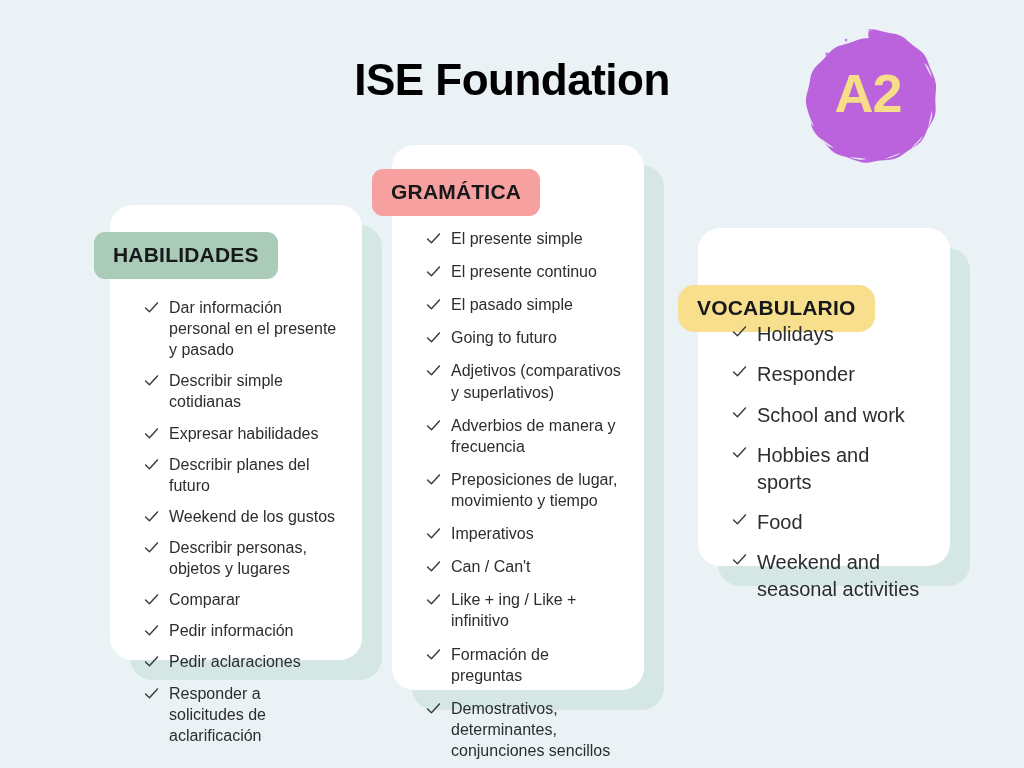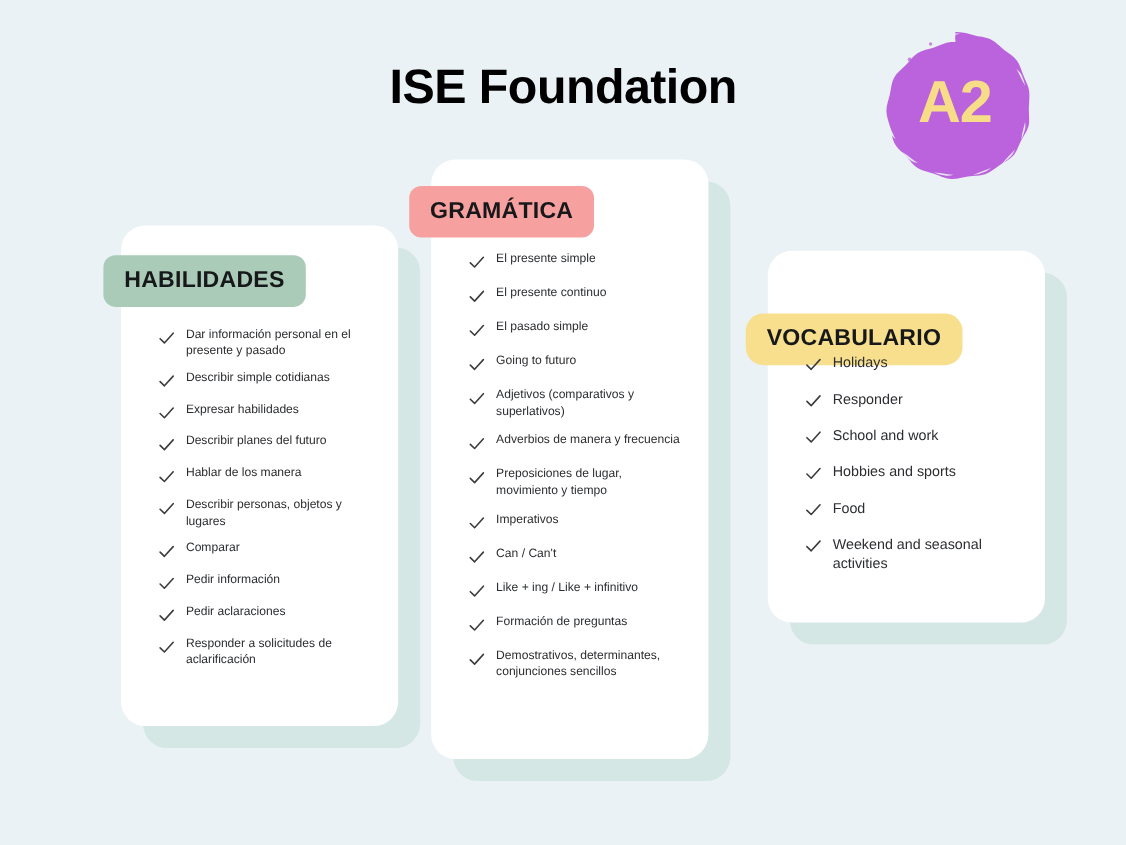--- a/index.html
+++ b/index.html
@@ -98,39 +98,39 @@
     margin-bottom: 10px;
   }
   .card-list .check {
     flex: 0 0 auto;
     width: 17px;
     height: 17px;
     margin-right: 9px;
     margin-top: 2px;
   }
   .card-list .txt {
-    font-size: 11px;
+    font-size: 16px;
     line-height: 1.32;
     color: #2b2d30;
   }
 
   
   #card-habilidades { left: 110px;  top: 205px; width: 240px; height: 455px; }
   #card-gramatica   { left: 392px; top: 145px; width: 240px; height: 545px; }
   #card-vocabulario { left: 698px; top: 228px; width: 240px; height: 338px; }
 
   #badge-habilidades { left: -16px; top: 27px; background: #a9cbb8; }
   #badge-gramatica   { left: -20px; top: 24px; background: #f7a0a0; }
   #badge-vocabulario { left: -20px; top: 57px; background: #f7df8e; border-radius: 16px; }
 
   #list-habilidades  { left: 33px; top: 92px;  width: 195px; }
   #list-gramatica    { left: 33px; top: 83px;  width: 198px; }
   #list-vocabulario  { left: 33px; top: 93px;  width: 198px; }
   #list-vocabulario li { margin-bottom: 14px; }
-  #list-vocabulario .txt { font-size: 13px; }
+  #list-vocabulario .txt { font-size: 20px; }
   #list-gramatica li { margin-bottom: 12px; }
 </style>
 </head>
 <body>
 
 <div id="page-title">ISE Foundation</div>
 
 <div id="level-badge">
   <svg class="blob" viewBox="0 0 136 136">
     <path fill="#bb63dd" d="M68.5 2.2c7.4-.4 12.3 1.9 18.6 3.4 5.1 1.2 9.6 1.1 14.9 3.9 4.6 2.4 7.4 6.1 11.5 9.3 3.9 3 7.9 5 10.9 9.1 3 4.1 4 8.9 6 13.7 2 4.9 4.4 9 5.3 14.3.9 5.4-.3 10.3-.4 15.9-.1 5.4 1 10.4-.2 15.6-1.2 5.3-4.6 9.1-7.1 13.9-2.4 4.6-3.4 9.4-7 13.4-3.5 3.9-8.1 5.8-12.6 8.7-4.4 2.8-7.8 6.3-12.9 8.1-5 1.8-10 1.3-15.5 2-5.4.7-10.2 2.6-15.7 2.2-5.5-.4-10.1-2.9-15.3-4.7-5.1-1.7-10.2-2.3-14.8-5.2-4.5-2.9-7-7.2-10.6-11-3.6-3.8-7.7-6.6-10.2-11.2-2.5-4.5-2.8-9.5-4.1-14.6-1.3-5.1-3.4-9.6-3.5-15 0-5.3 2-10 3.2-15.3 1.2-5.2 1.2-10.3 3.8-15 2.6-4.7 7-7.6 10.7-11.5 3.6-3.8 6.2-8.1 10.8-11 4.5-2.8 9.7-3.4 14.9-5.1 5.2-1.7 9.8-4.5 15.3-4.9 1.4-.1 2.7-.1 4-.0z"></path>
@@ -193,21 +193,21 @@
     <li>
       <svg class="check" viewBox="0 0 20 20">
           <path d="M3 10.5 L7.6 15 L17 4.6" fill="none" stroke="#3a3c3f" stroke-width="1.7" stroke-linecap="round" stroke-linejoin="round"></path>
         </svg>
       <span class="txt">Describir planes del futuro</span>
     </li>
     <li>
       <svg class="check" viewBox="0 0 20 20">
           <path d="M3 10.5 L7.6 15 L17 4.6" fill="none" stroke="#3a3c3f" stroke-width="1.7" stroke-linecap="round" stroke-linejoin="round"></path>
         </svg>
-      <span class="txt">Hablar de los manera</span>
+      <span class="txt">Weekend de los gustos</span>
     </li>
     <li>
       <svg class="check" viewBox="0 0 20 20">
           <path d="M3 10.5 L7.6 15 L17 4.6" fill="none" stroke="#3a3c3f" stroke-width="1.7" stroke-linecap="round" stroke-linejoin="round"></path>
         </svg>
       <span class="txt">Describir personas, objetos y lugares</span>
     </li>
     <li>
       <svg class="check" viewBox="0 0 20 20">
           <path d="M3 10.5 L7.6 15 L17 4.6" fill="none" stroke="#3a3c3f" stroke-width="1.7" stroke-linecap="round" stroke-linejoin="round"></path>

